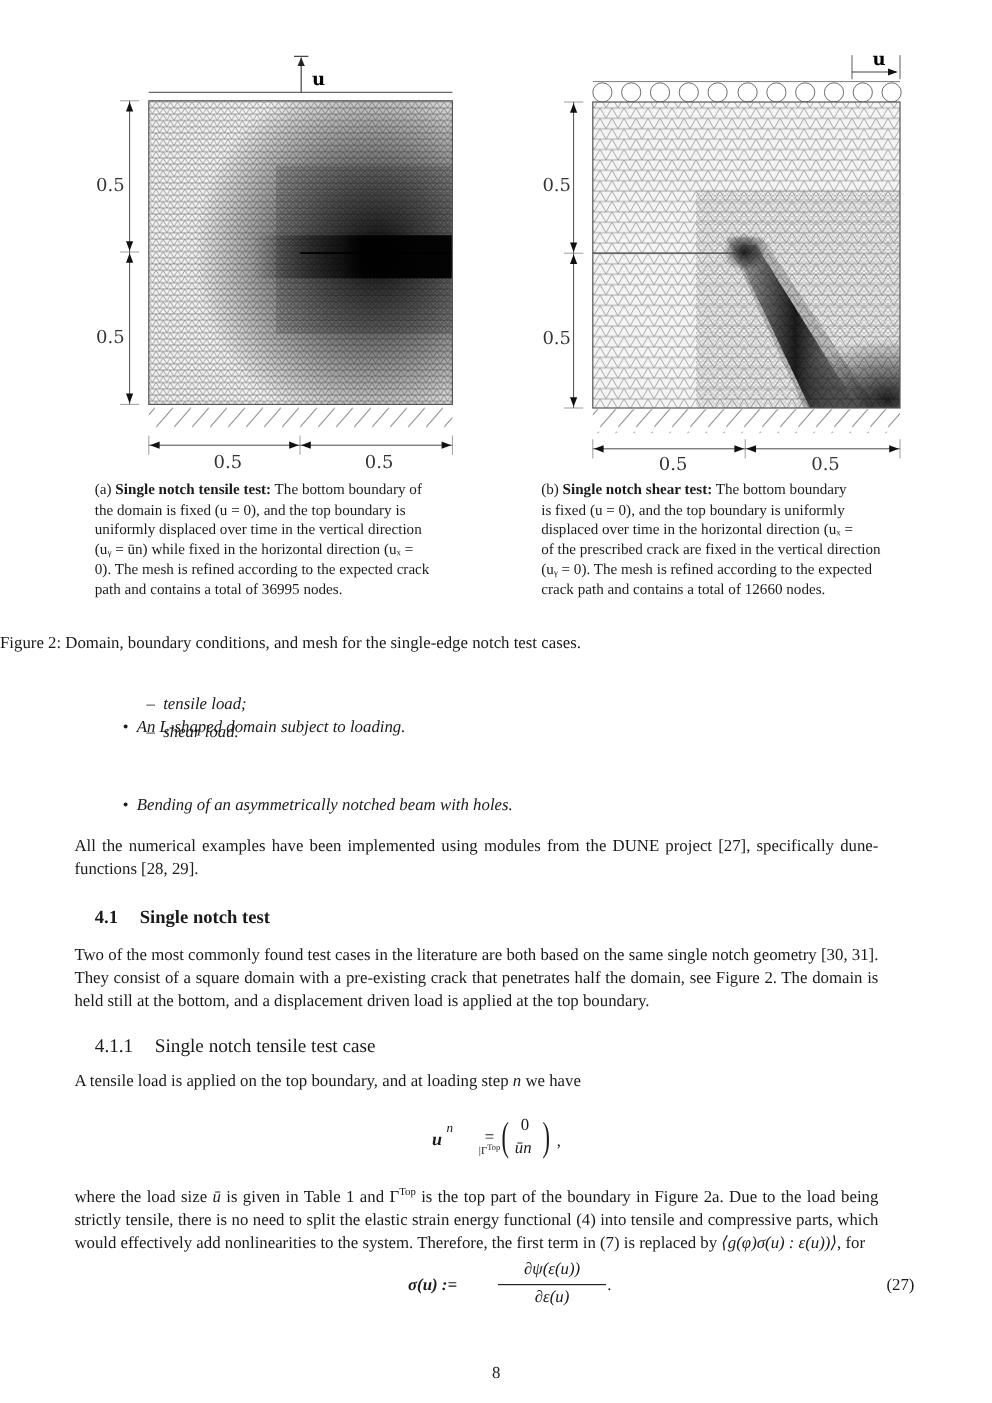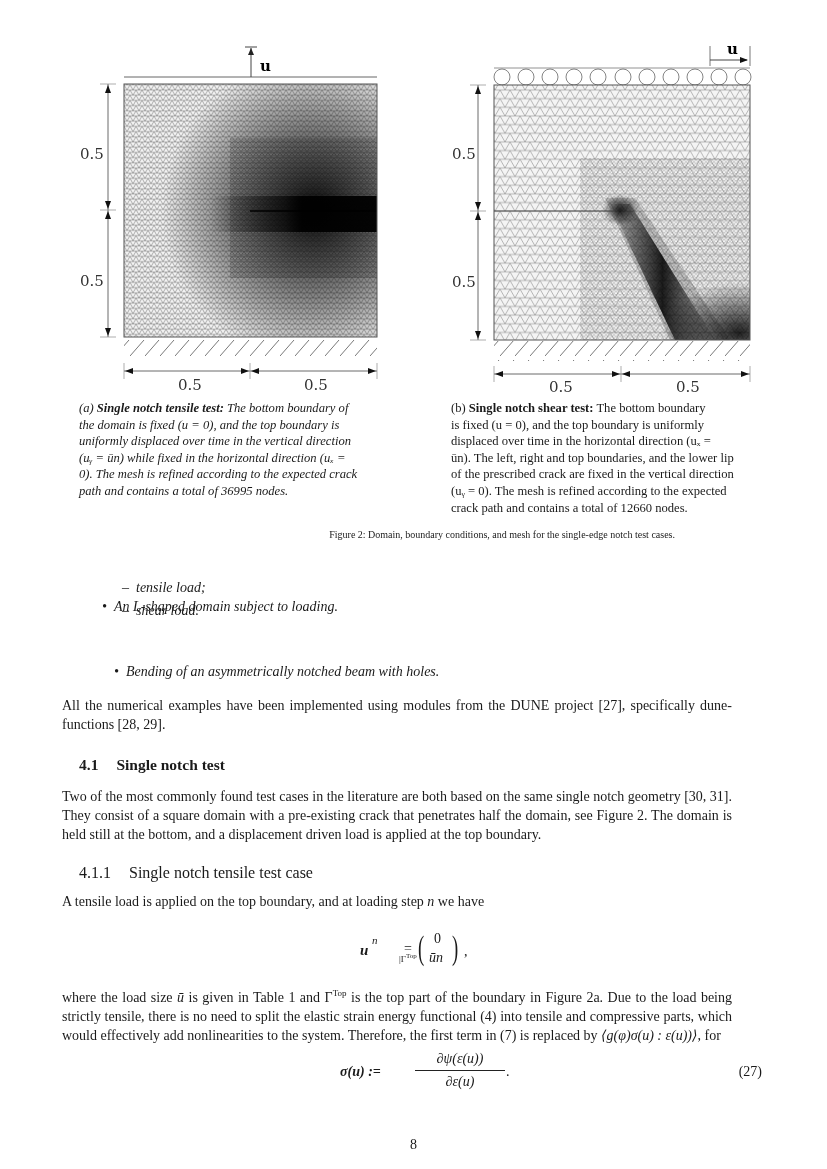--- a/index.html
+++ b/index.html
@@ -6,21 +6,21 @@
   body {
     width: 827px; height: 1169px; position: relative; overflow: hidden;
     font-family: "Liberation Serif", "DejaVu Serif", serif; color: #1a1a1a;
   }
   .abs { position: absolute; }
   .fig { position: absolute; }
   .caption-sub {
     position: absolute; font-size: 12.6px; line-height: 16.6px; text-align: justify;
   }
   .caption-sub b { font-weight: bold; }
-  .main-caption { position: absolute; left: 0; width: 675px; top: 529px; text-align: right; font-size: 10px; }
+  .main-caption { position: absolute; left: 0; width: 675px; top: 529px; text-align: left; font-size: 14px; }
   .body-text { position: absolute; left: 62px; width: 670px; font-size: 14px; line-height: 19px; text-align: justify; }
   .list-item { position: absolute; font-size: 14px; font-style: italic; }
   .h2 { position: absolute; left: 79px; font-size: 15.5px; font-weight: bold; }
   .h3 { position: absolute; left: 79px; font-size: 16px; font-weight: normal; }
   .mi { font-style: italic; }
   .mb { font-weight: bold; font-style: italic; }
   .eqnum { position: absolute; right: 65px; font-size: 14px; }
   .page-num { position: absolute; left: 0; width: 827px; text-align: center; top: 1137px; font-size: 14px; }
   svg text { font-family: "DejaVu Serif", serif; }
 </style>
@@ -168,51 +168,50 @@
   <line x1="181" y1="328" x2="181" y2="344" stroke="#777" stroke-width="0.6"></line>
   <line x1="310" y1="328" x2="310" y2="344" stroke="#777" stroke-width="0.6"></line>
   <polygon points="55,336 63,333 63,339" fill="#111"></polygon>
   <polygon points="180,336 172,333 172,339" fill="#111"></polygon>
   <polygon points="182,336 190,333 190,339" fill="#111"></polygon>
   <polygon points="309,336 301,333 301,339" fill="#111"></polygon>
   <text x="109" y="354" font-size="15" fill="#333">0.5</text>
   <text x="236" y="354" font-size="15" fill="#333">0.5</text>
 </svg>
 
-<div class="caption-sub" style="left:79px;top:400px;width:304px;font-style:italic;">
+<div class="caption-sub" style="left:79px;top:400px;width:304px;">
   <div><span>(a) </span><b>Single notch tensile test:</b><span> The bottom boundary of</span></div>
   <div>the domain is fixed (u = 0), and the top boundary is</div>
   <div>uniformly displaced over time in the vertical direction</div>
   <div>(uᵧ = ūn) while fixed in the horizontal direction (uₓ =</div>
   <div>0). The mesh is refined according to the expected crack</div>
   <div>path and contains a total of 36995 nodes.</div>
 </div>
 
 <div class="caption-sub" style="left:451px;top:400px;width:303px;">
   <div><span>(b) </span><b>Single notch shear test:</b><span> The bottom boundary</span></div>
   <div>is fixed (u = 0), and the top boundary is uniformly</div>
   <div>displaced over time in the horizontal direction (uₓ =</div>
-  <div>ūn). The left, right and top boundaries, and the lower lip</div>
   <div>of the prescribed crack are fixed in the vertical direction</div>
   <div>(uᵧ = 0). The mesh is refined according to the expected</div>
   <div>crack path and contains a total of 12660 nodes.</div>
 </div>
 
 <div class="main-caption">Figure 2: Domain, boundary conditions, and mesh for the single-edge notch test cases.</div>
 
 <div class="list-item" style="left:122px;top:580px;">
   <span>–&nbsp;&nbsp;</span><span>tensile load;</span>
 </div>
 <div class="list-item" style="left:122px;top:603px;">
   <span>–&nbsp;&nbsp;</span><span>shear load.</span>
 </div>
 <div class="list-item" style="left:102px;top:599px;">
   <span>•&nbsp;&nbsp;</span><span>An L-shaped domain subject to loading.</span>
 </div>
-<div class="list-item" style="left:114px;top:664px;">
+<div class="list-item" style="left:102px;top:664px;">
   <span>•&nbsp;&nbsp;</span><span>Bending of an asymmetrically notched beam with holes.</span>
 </div>
 
 <div class="body-text" style="top:696px;">All the numerical examples have been implemented using modules from the DUNE project [27], specifically dune-functions [28, 29].</div>
 
 <div class="h2" style="top:756px;">
   <span>4.1</span><span style="display:inline-block;width:18px;"></span><span>Single notch test</span>
 </div>
 
 <div class="body-text" style="top:787px;">Two of the most commonly found test cases in the literature are both based on the same single notch geometry [30, 31]. They consist of a square domain with a pre-existing crack that penetrates half the domain, see Figure 2. The domain is held still at the bottom, and a displacement driven load is applied at the top boundary.</div>

